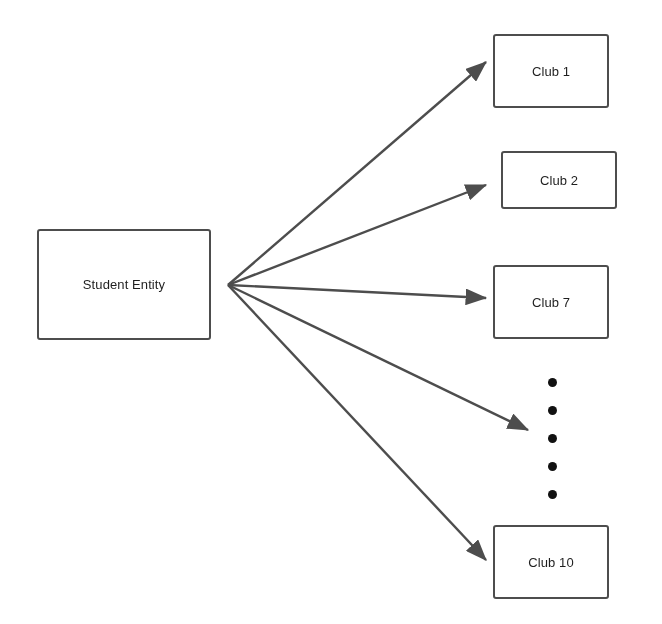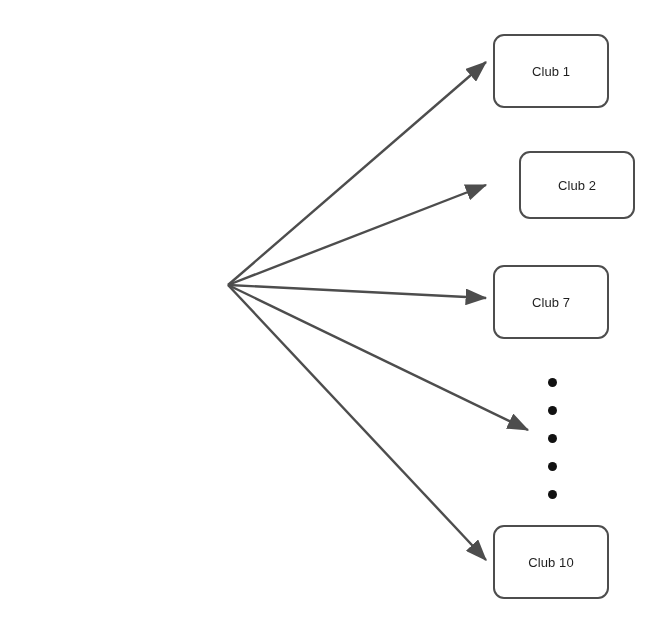--- a/index.html
+++ b/index.html
@@ -24,21 +24,21 @@
     top: 0;
     width: 662px;
     height: 624px;
     pointer-events: none;
   }
   .node {
     position: absolute;
     box-sizing: border-box;
     background: #ffffff;
     border: 2px solid #4d4d4d;
-    border-radius: 11px;
+    border-radius: 3px;
     display: flex;
     align-items: center;
     justify-content: center;
   }
   .node-label {
     font-family: "Liberation Sans", sans-serif;
     font-size: 13px;
     color: #1f1f1f;
     letter-spacing: 0.1px;
     white-space: nowrap;
@@ -68,26 +68,29 @@
     </defs>
     <g id="edge-paths" stroke="#4d4d4d" stroke-width="2.4" fill="none" stroke-linecap="butt" marker-end="url(#arrowhead)">
         <line x1="228" y1="285" x2="486" y2="62"></line>
         <line x1="228" y1="285" x2="486" y2="185"></line>
         <line x1="228" y1="285" x2="486" y2="298"></line>
         <line x1="228" y1="285" x2="528" y2="430"></line>
         <line x1="228" y1="285" x2="486" y2="560"></line>
       </g>
   </svg>
 
+  <div class="node" id="node-source" style="left: 37px; top: 229px; width: 174px; height: 111px;">
+    <span class="node-label">Student Entity</span>
+  </div>
 
   <div id="target-nodes">
       <div class="node" style="left: 493px; top: 34px; width: 116px; height: 74px;">
         <span class="node-label">Club 1</span>
       </div>
-      <div class="node" style="left: 519px; top: 151px; width: 116px; height: 68px;">
+      <div class="node" style="left: 501px; top: 151px; width: 116px; height: 58px;">
         <span class="node-label">Club 2</span>
       </div>
       <div class="node" style="left: 493px; top: 265px; width: 116px; height: 74px;">
         <span class="node-label">Club 7</span>
       </div>
       <div class="node" style="left: 493px; top: 525px; width: 116px; height: 74px; align-items: center;">
         <span class="node-label">Club 10</span>
       </div>
     </div>
 

